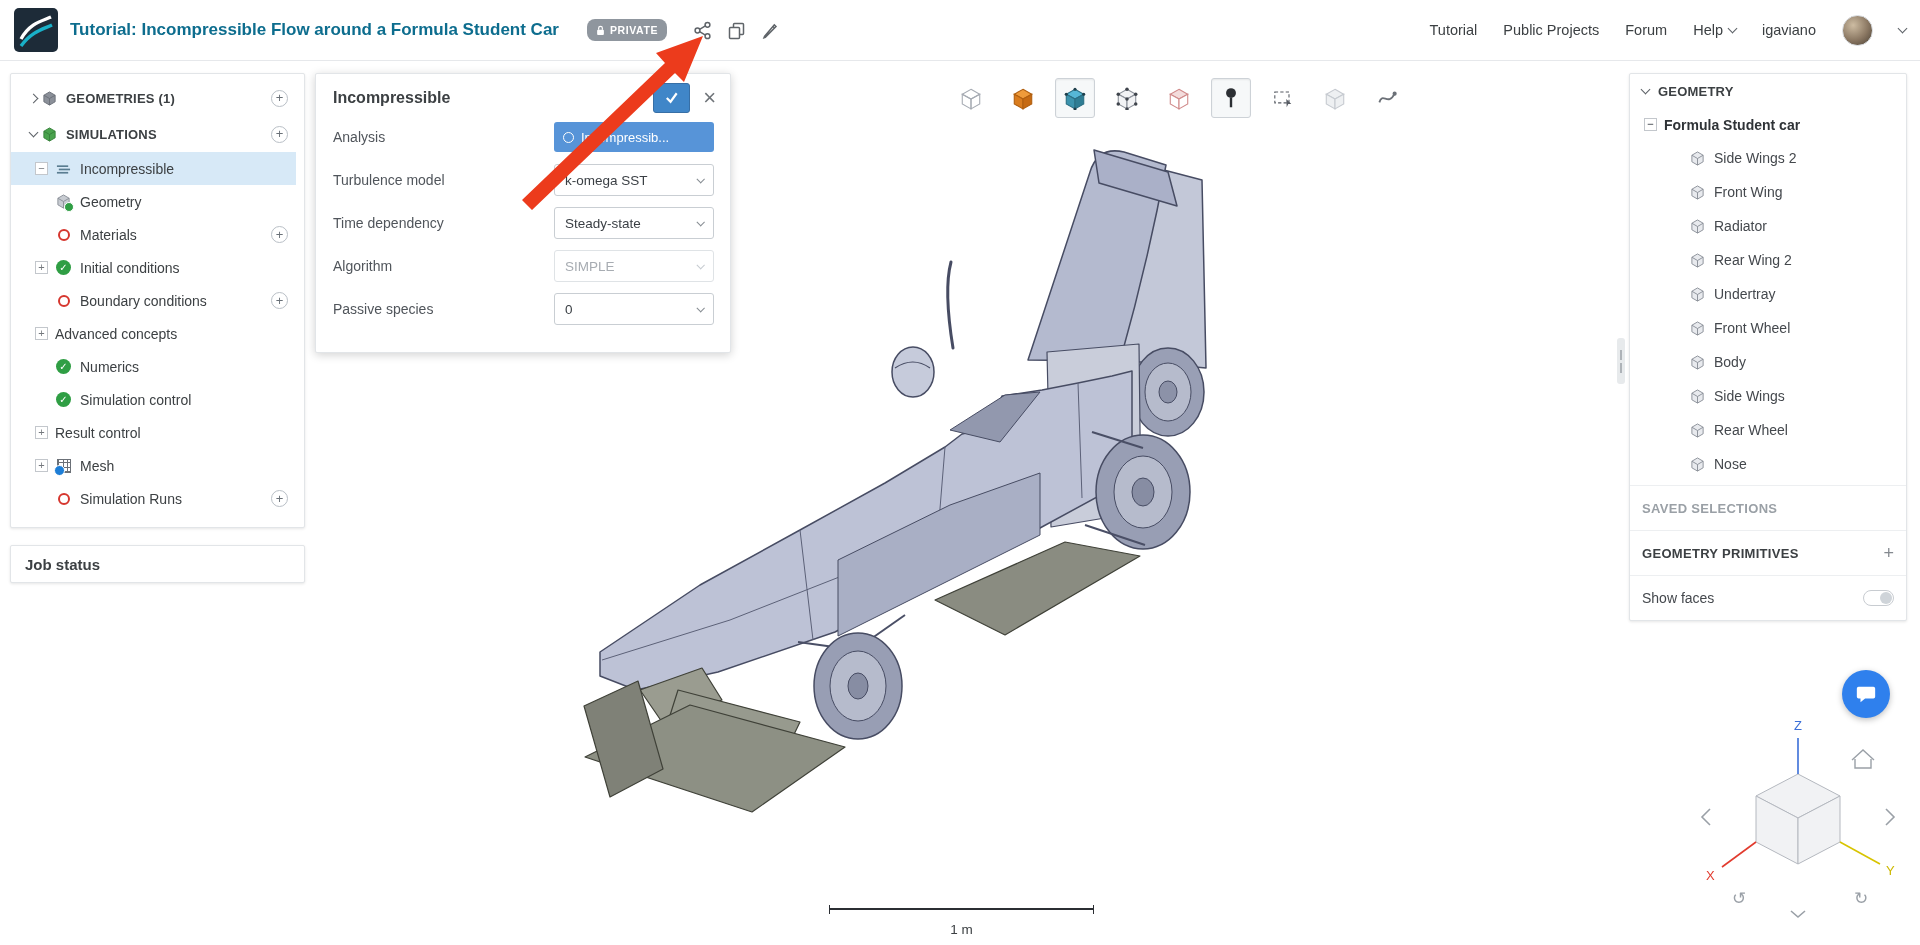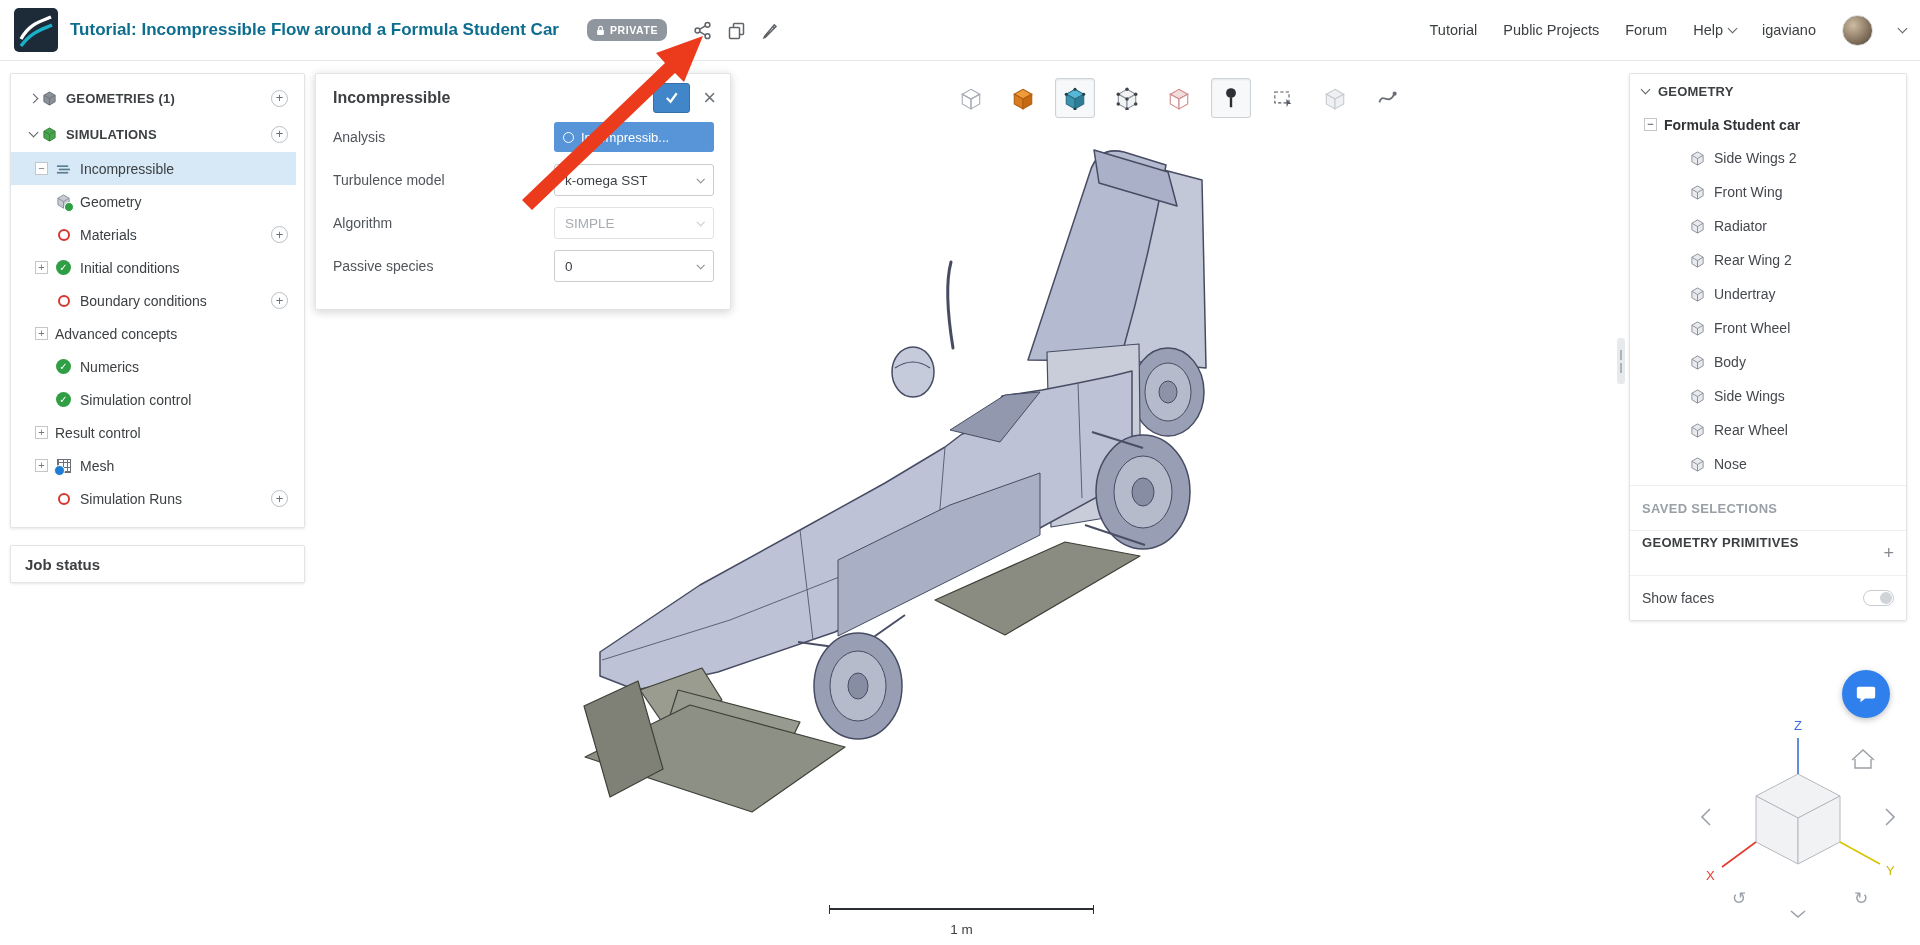--- a/index.html
+++ b/index.html
@@ -91,21 +91,21 @@
   .rhead { height:34px; display:flex; align-items:center; gap:9px; padding:0 12px; font-size:13px;
     font-weight:bold; color:#3c4043; cursor:pointer; letter-spacing:.2px; }
   .rroot { height:33px; display:flex; align-items:center; padding:0 12px 0 14px; font-size:14px;
     font-weight:bold; color:#2f3337; cursor:pointer; }
   .rpart { height:34px; display:flex; align-items:center; gap:9px; padding:0 12px 0 60px; font-size:14px;
     color:#44484d; cursor:pointer; }
   .rpart svg { width:15px; height:15px; flex:0 0 15px; }
   .rsep { border-top:1px solid #edeff1; margin:4px 0; }
   .rsaved { height:36px; display:flex; align-items:center; padding:0 12px; font-size:13px; font-weight:bold;
     color:#9aa0a6; letter-spacing:.3px; }
-  .rprims { height:36px; display:flex; padding:0 12px; font-size:13px; font-weight:bold;
+  .rprims { height:36px; display:flex; align-items:center; padding:0 12px; font-size:13px; font-weight:bold;
     color:#3c4043; letter-spacing:.3px; }
   .plus-flat { margin-left:auto; background:none; border:none; color:#84898f; font-size:18px; cursor:pointer; line-height:16px; }
   .plus-flat::before { content:"+"; }
   .rshow { height:36px; display:flex; align-items:center; padding:0 12px; font-size:14px; color:#44484d; }
   .switch { margin-left:auto; width:31px; height:16px; border:1px solid #c8ccd1; border-radius:9px;
     position:relative; background:#fff; cursor:pointer; }
   .switch::after { content:""; position:absolute; right:1px; top:1px; width:12px; height:12px;
     border-radius:50%; background:#cfd4d9; }
 
   .panel-handle { position:absolute; left:1617px; top:338px; width:8px; height:46px; z-index:9;
@@ -377,20 +377,27 @@
       </div>
     </div>
     <div class="frow">
       <span class="flabel">Turbulence model</span>
       <div class="dd">
         <span>k-omega SST</span>
           <span class="dd-caret"></span>
       </div>
     </div>
     <div class="frow">
+      <span class="flabel">Time dependency</span>
+      <div class="dd">
+        <span>Steady-state</span>
+          <span class="dd-caret"></span>
+      </div>
+    </div>
+    <div class="frow">
       <span class="flabel">Algorithm</span>
       <div class="dd disabled">
         <span>SIMPLE</span>
           <span class="dd-caret"></span>
       </div>
     </div>
     <div class="frow">
       <span class="flabel">Passive species</span>
       <div class="dd">
         <span>0</span>

